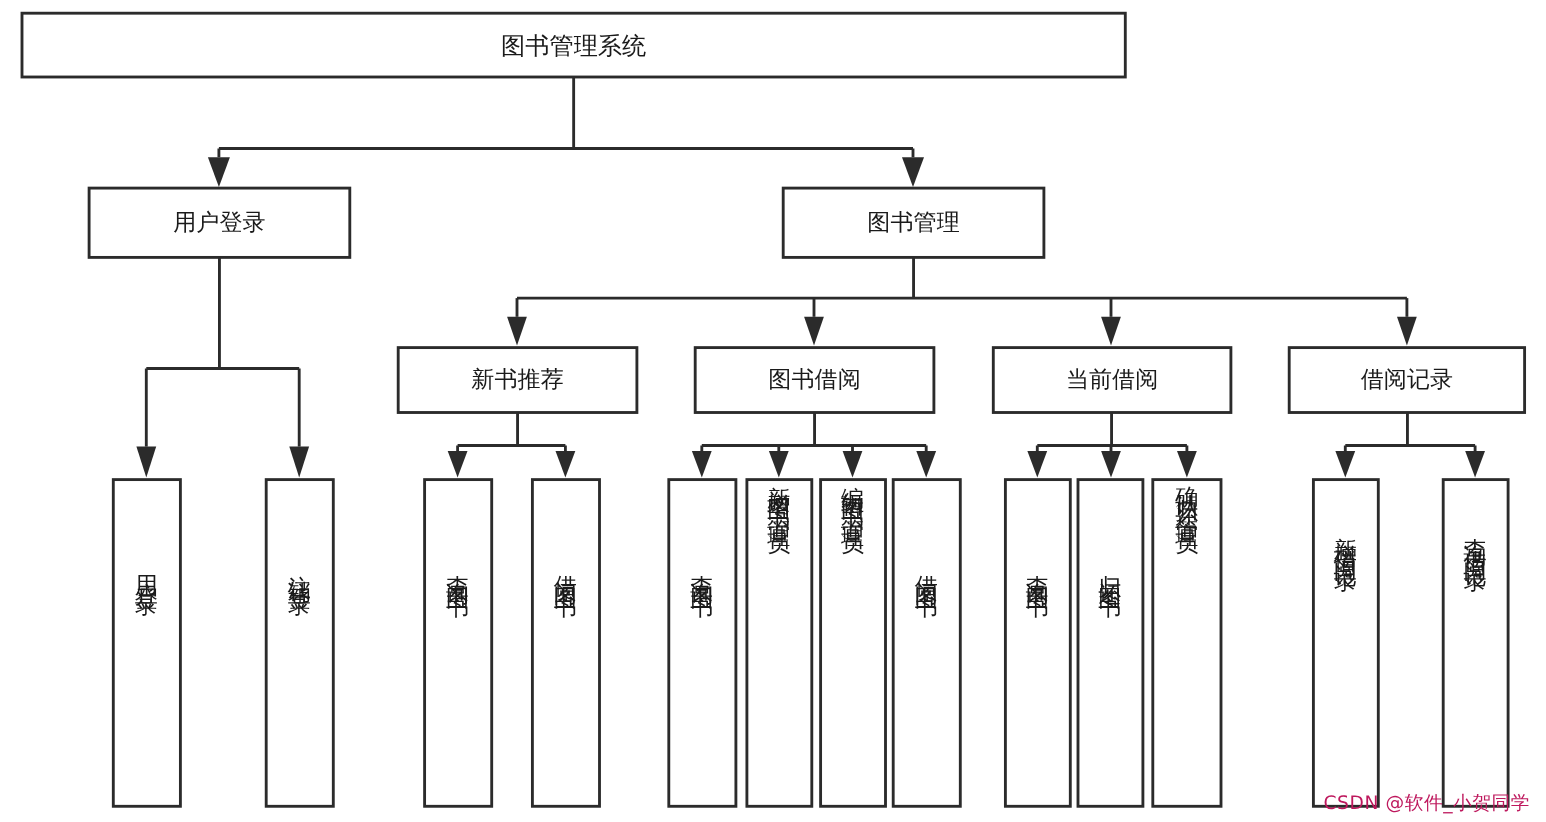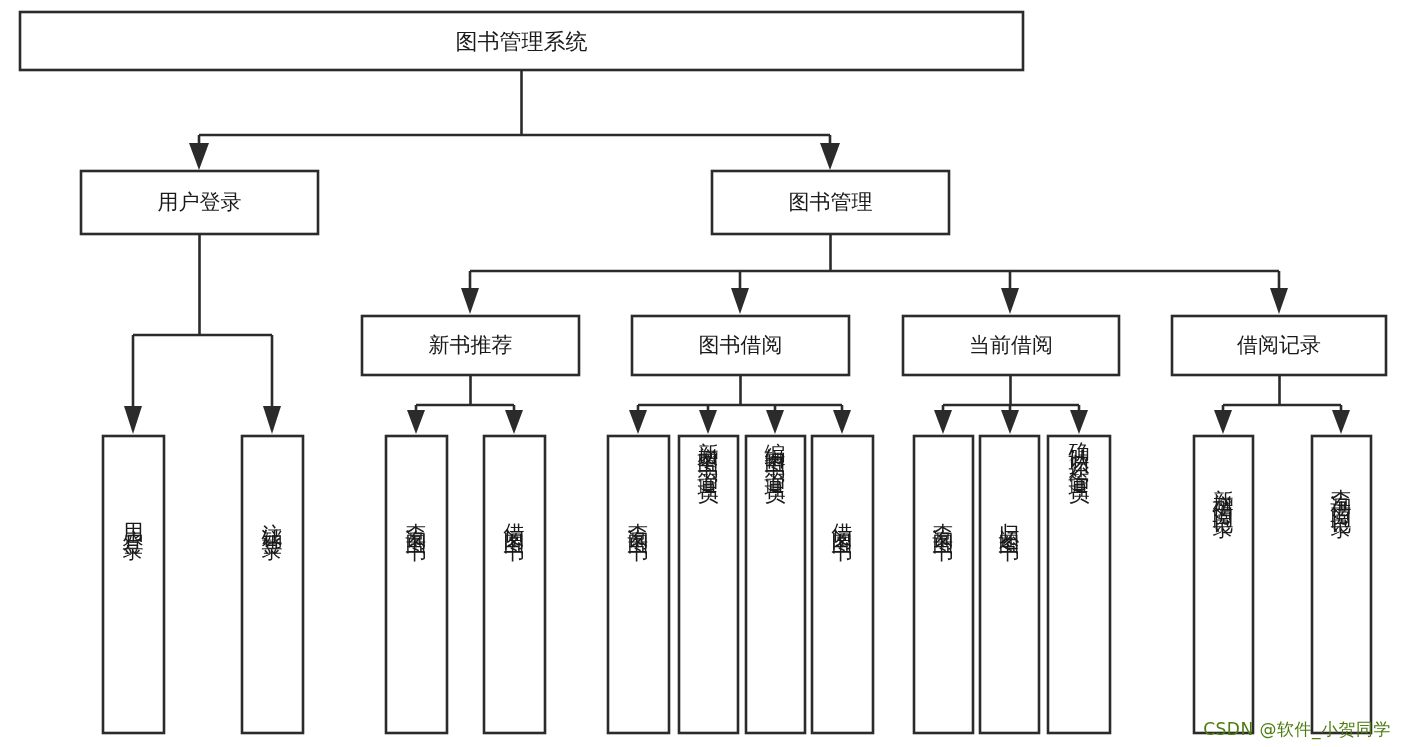--- a/index.html
+++ b/index.html
@@ -62,21 +62,21 @@
   .arrow-head {
     fill: #2b2b2b;
     stroke: none;
   }
   .watermark {
     position: absolute;
     right: 14px;
     bottom: 6px;
     font-family: "DejaVu Sans", "Liberation Sans", sans-serif;
     font-size: 17px;
-    color: #4d7c0f;
+    color: #be185d;
     letter-spacing: 0.5px;
     white-space: nowrap;
     pointer-events: none;
   }
 </style>
 </head>
 <body>
 
 <div id="diagram-root">
 

